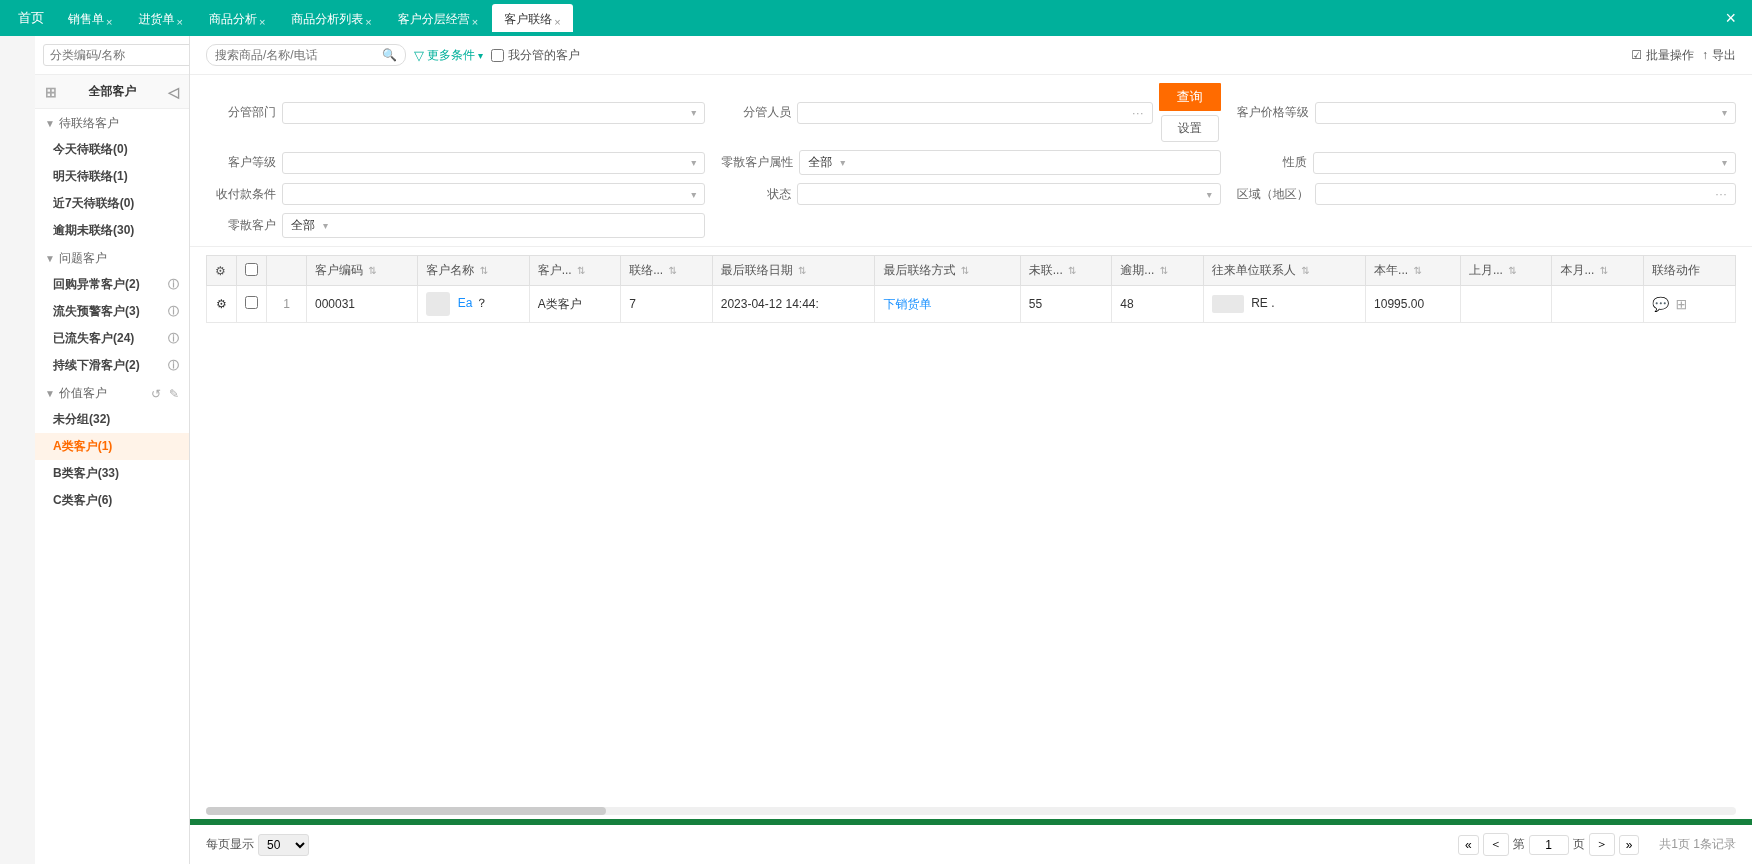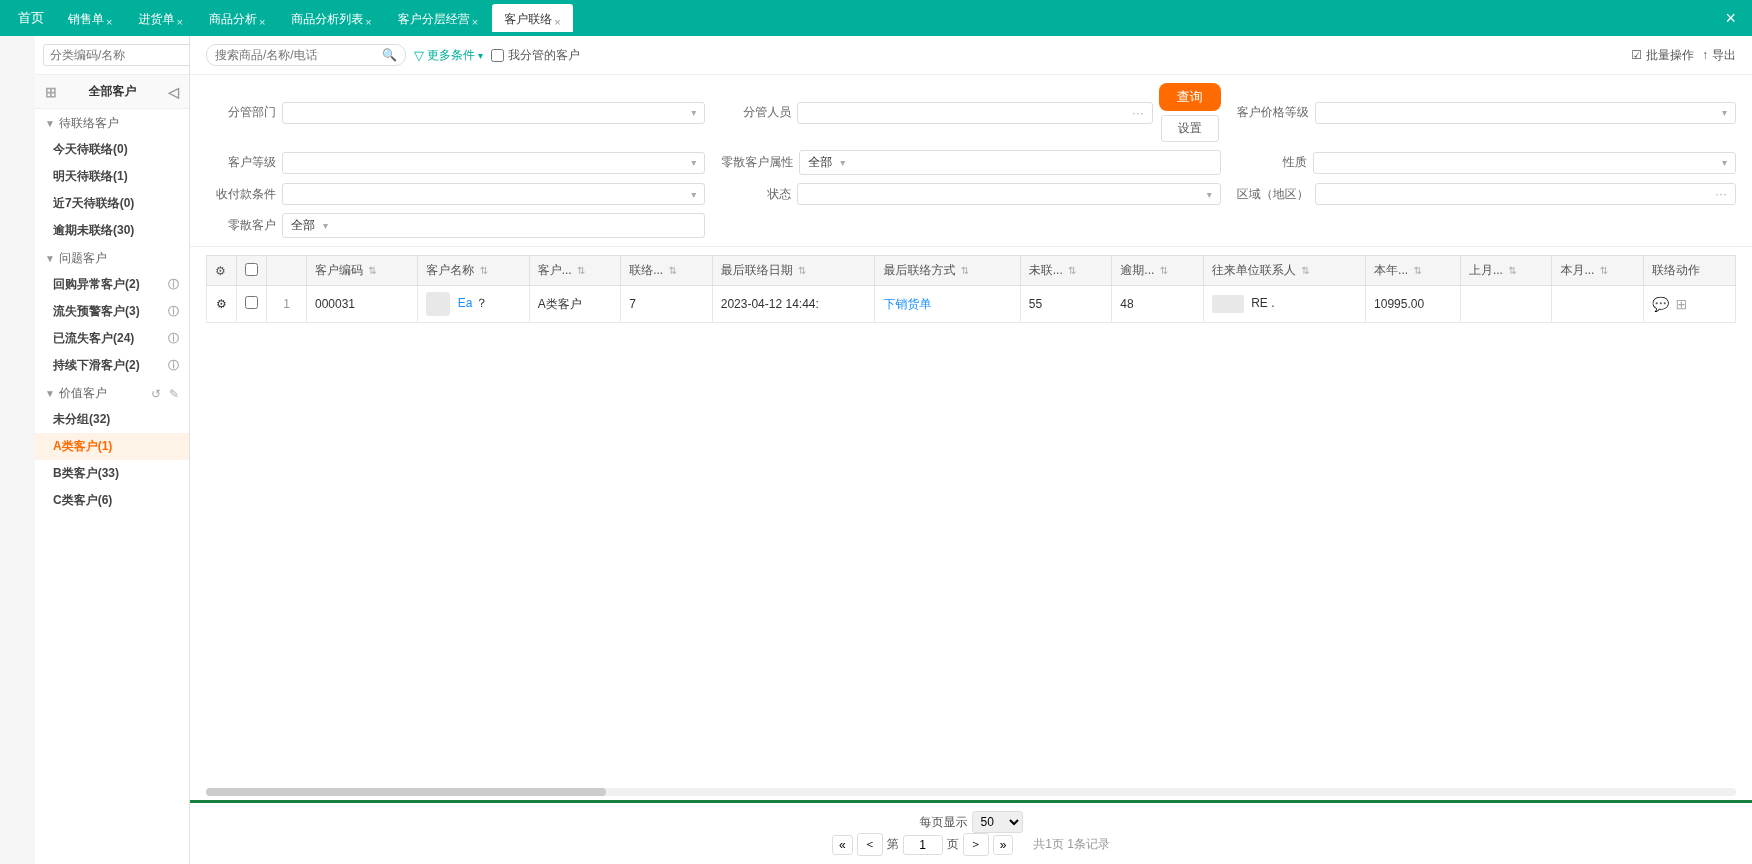--- a/index.html
+++ b/index.html
@@ -243,21 +243,21 @@
       display: flex;
       flex-direction: column;
       gap: 4px;
       align-items: center;
       justify-content: center;
     }
     .btn-query {
       background: #ff6b00;
       color: #fff;
       border: none;
-      border-radius: 8px;
+      border-radius: 1px;
       padding: 5px 18px;
       cursor: pointer;
       font-size: 13px;
       font-family: Liberation Mono, monospace;
     }
     .btn-settings {
       background: #fff;
       color: #555;
       border: 1px solid #ddd;
       border-radius: 3px;
@@ -317,26 +317,24 @@
     }
     .action-icon {
       color: #aaa;
       cursor: pointer;
       font-size: 14px;
     }
 
     
     .pagination {
       display: flex;
-      align-items: center;
       justify-content: space-between;
       padding: 8px 16px;
-      border-top: 3px solid #15803d;
-      background: #fff;
-      flex-direction: column;
+      border-top: 6px solid #15803d;
+      background: #fff;
     }
     .page-size-select {
       display: flex;
       align-items: center;
       gap: 4px;
       color: #555;
     }
     .page-size-select select {
       border: 1px solid #ddd;
       border-radius: 3px;

